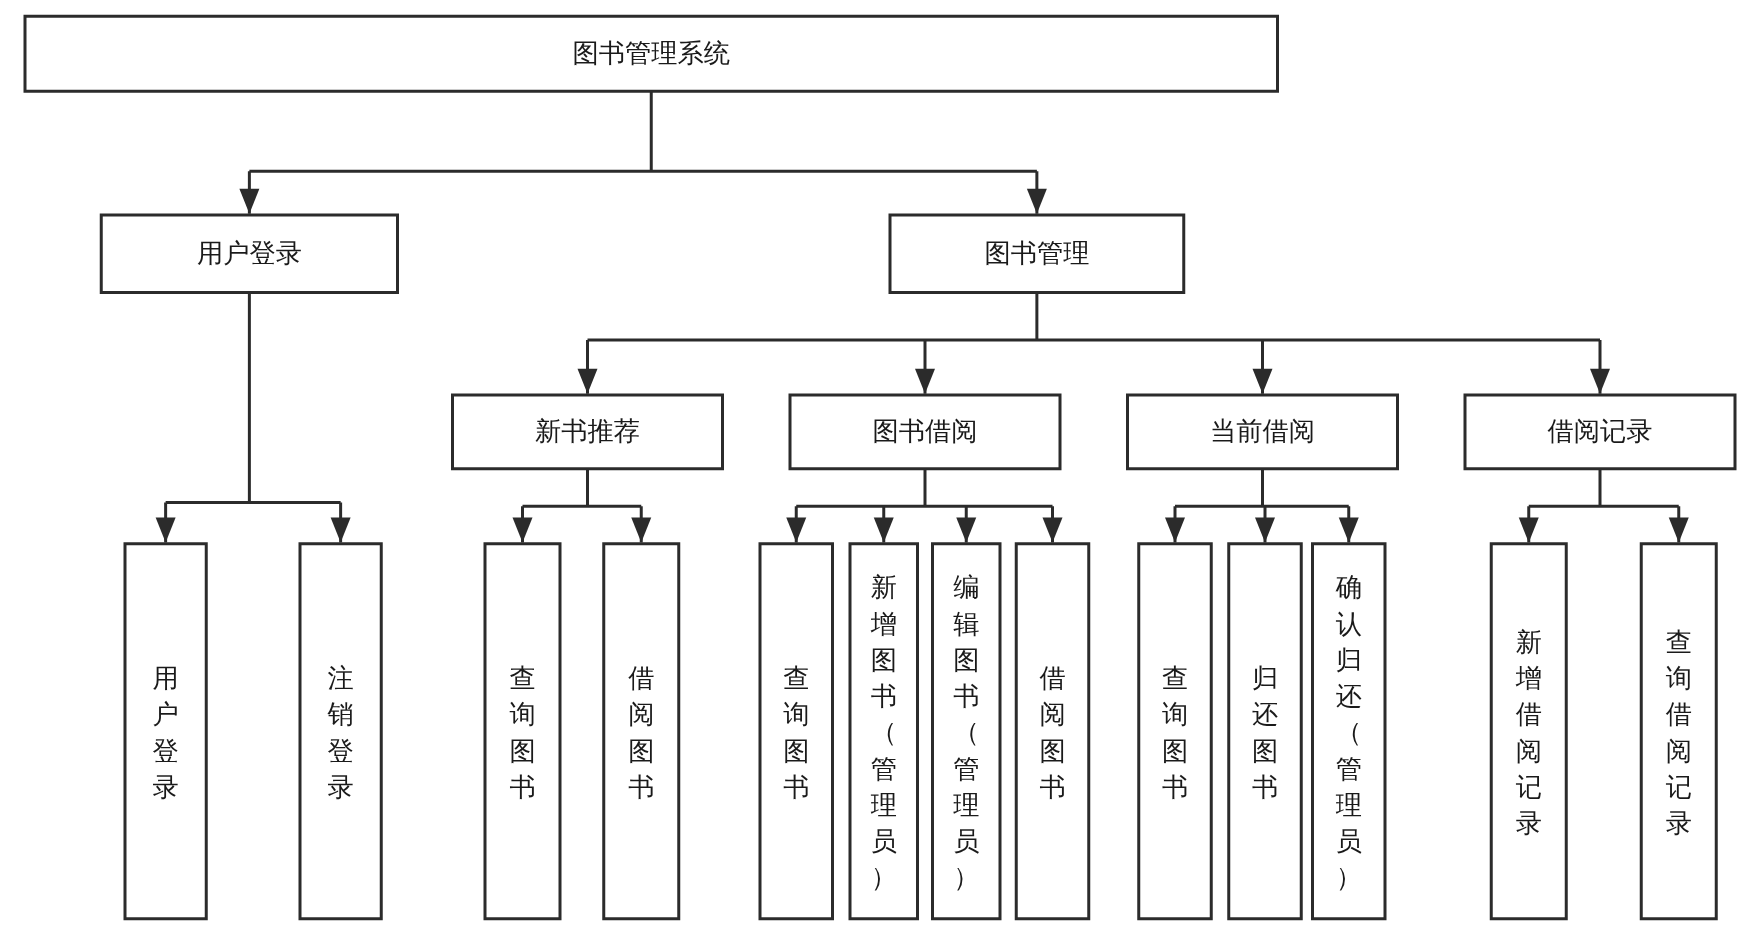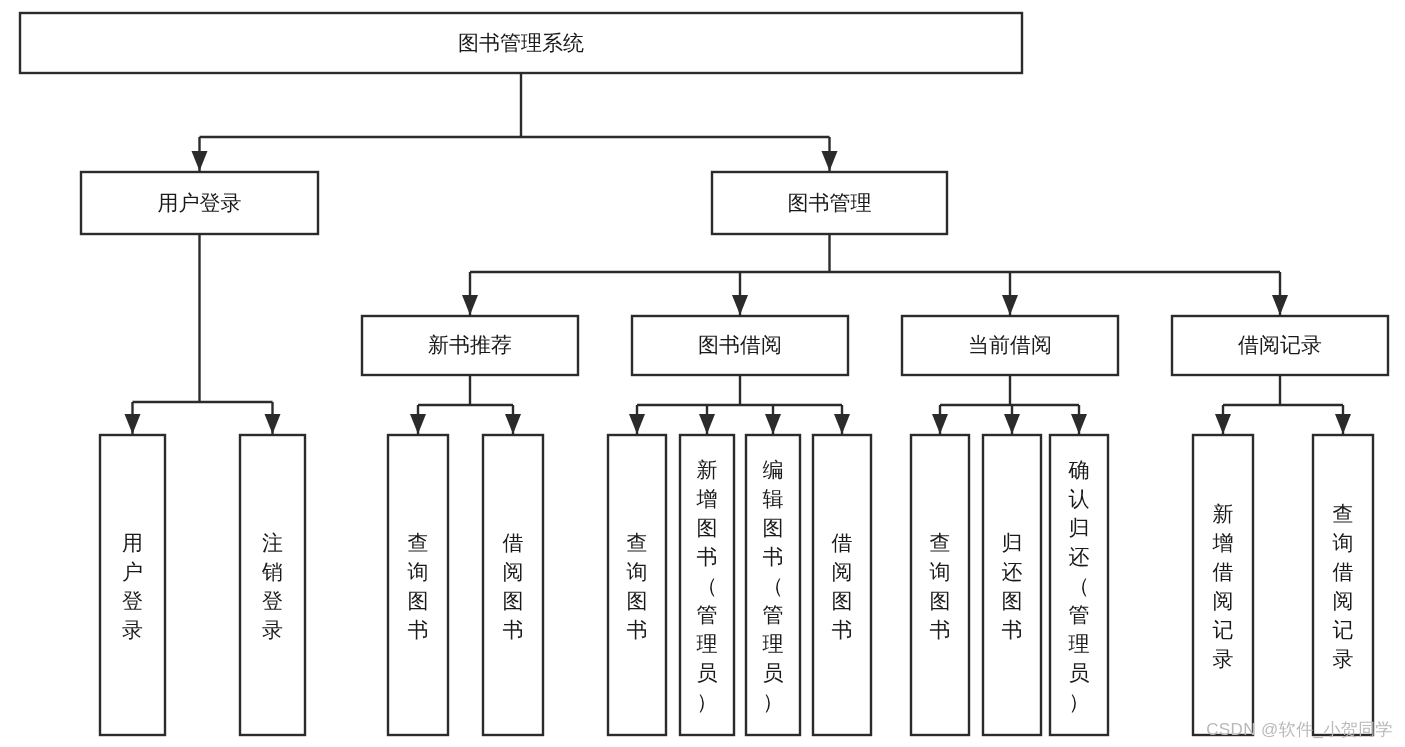--- a/index.html
+++ b/index.html
@@ -200,14 +200,13 @@
         <g>
           <rect x="1193" y="435" width="60" height="300" class="node-box"></rect>
           <text x="1223" y="520.62" class="node-label-v"><tspan x="1223" dy="0">新</tspan><tspan x="1223" dy="29">增</tspan><tspan x="1223" dy="29">借</tspan><tspan x="1223" dy="29">阅</tspan><tspan x="1223" dy="29">记</tspan><tspan x="1223" dy="29">录</tspan></text>
         </g>
         <g>
           <rect x="1313" y="435" width="60" height="300" class="node-box"></rect>
           <text x="1343" y="520.62" class="node-label-v"><tspan x="1343" dy="0">查</tspan><tspan x="1343" dy="29">询</tspan><tspan x="1343" dy="29">借</tspan><tspan x="1343" dy="29">阅</tspan><tspan x="1343" dy="29">记</tspan><tspan x="1343" dy="29">录</tspan></text>
         </g>
       </g>
   </svg>
-  <div class="watermark">CSDN @软件_小贺同学</div>
 </div>
 
 </body></html>

